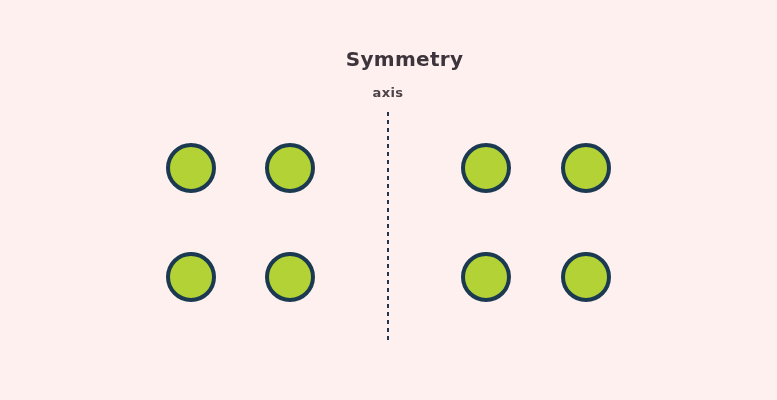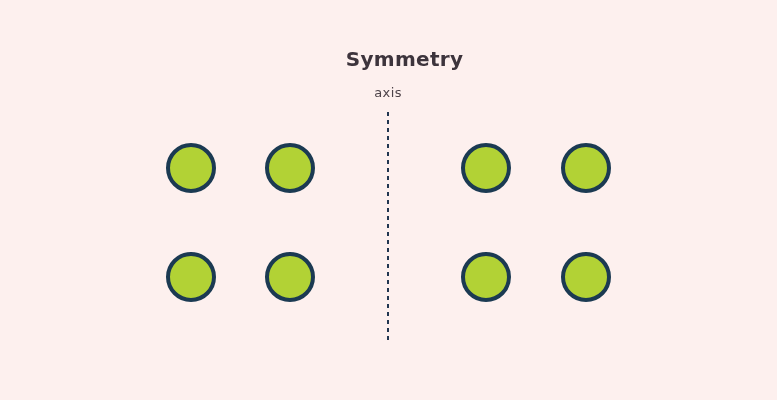--- a/index.html
+++ b/index.html
@@ -24,21 +24,21 @@
     font-size: 20px;
     font-weight: bold;
     letter-spacing: 0.3px;
     color: var(--title-color, #3d343c);
   }
   .axis-label {
     position: absolute;
     top: 85px;
     transform: translateX(-50%);
     font-size: 13px;
-    font-weight: normal;
+    font-weight: bold;
     letter-spacing: 0.4px;
     color: var(--axis-label-color, #4d4349);
   }
   .axis-line {
     position: absolute;
     transform: translateX(-50%);
     background: repeating-linear-gradient(
       to bottom,
       var(--axis-line-color, #223650) 0 var(--dash, 4px),
       transparent var(--dash, 4px) var(--dash-period, 8px)

